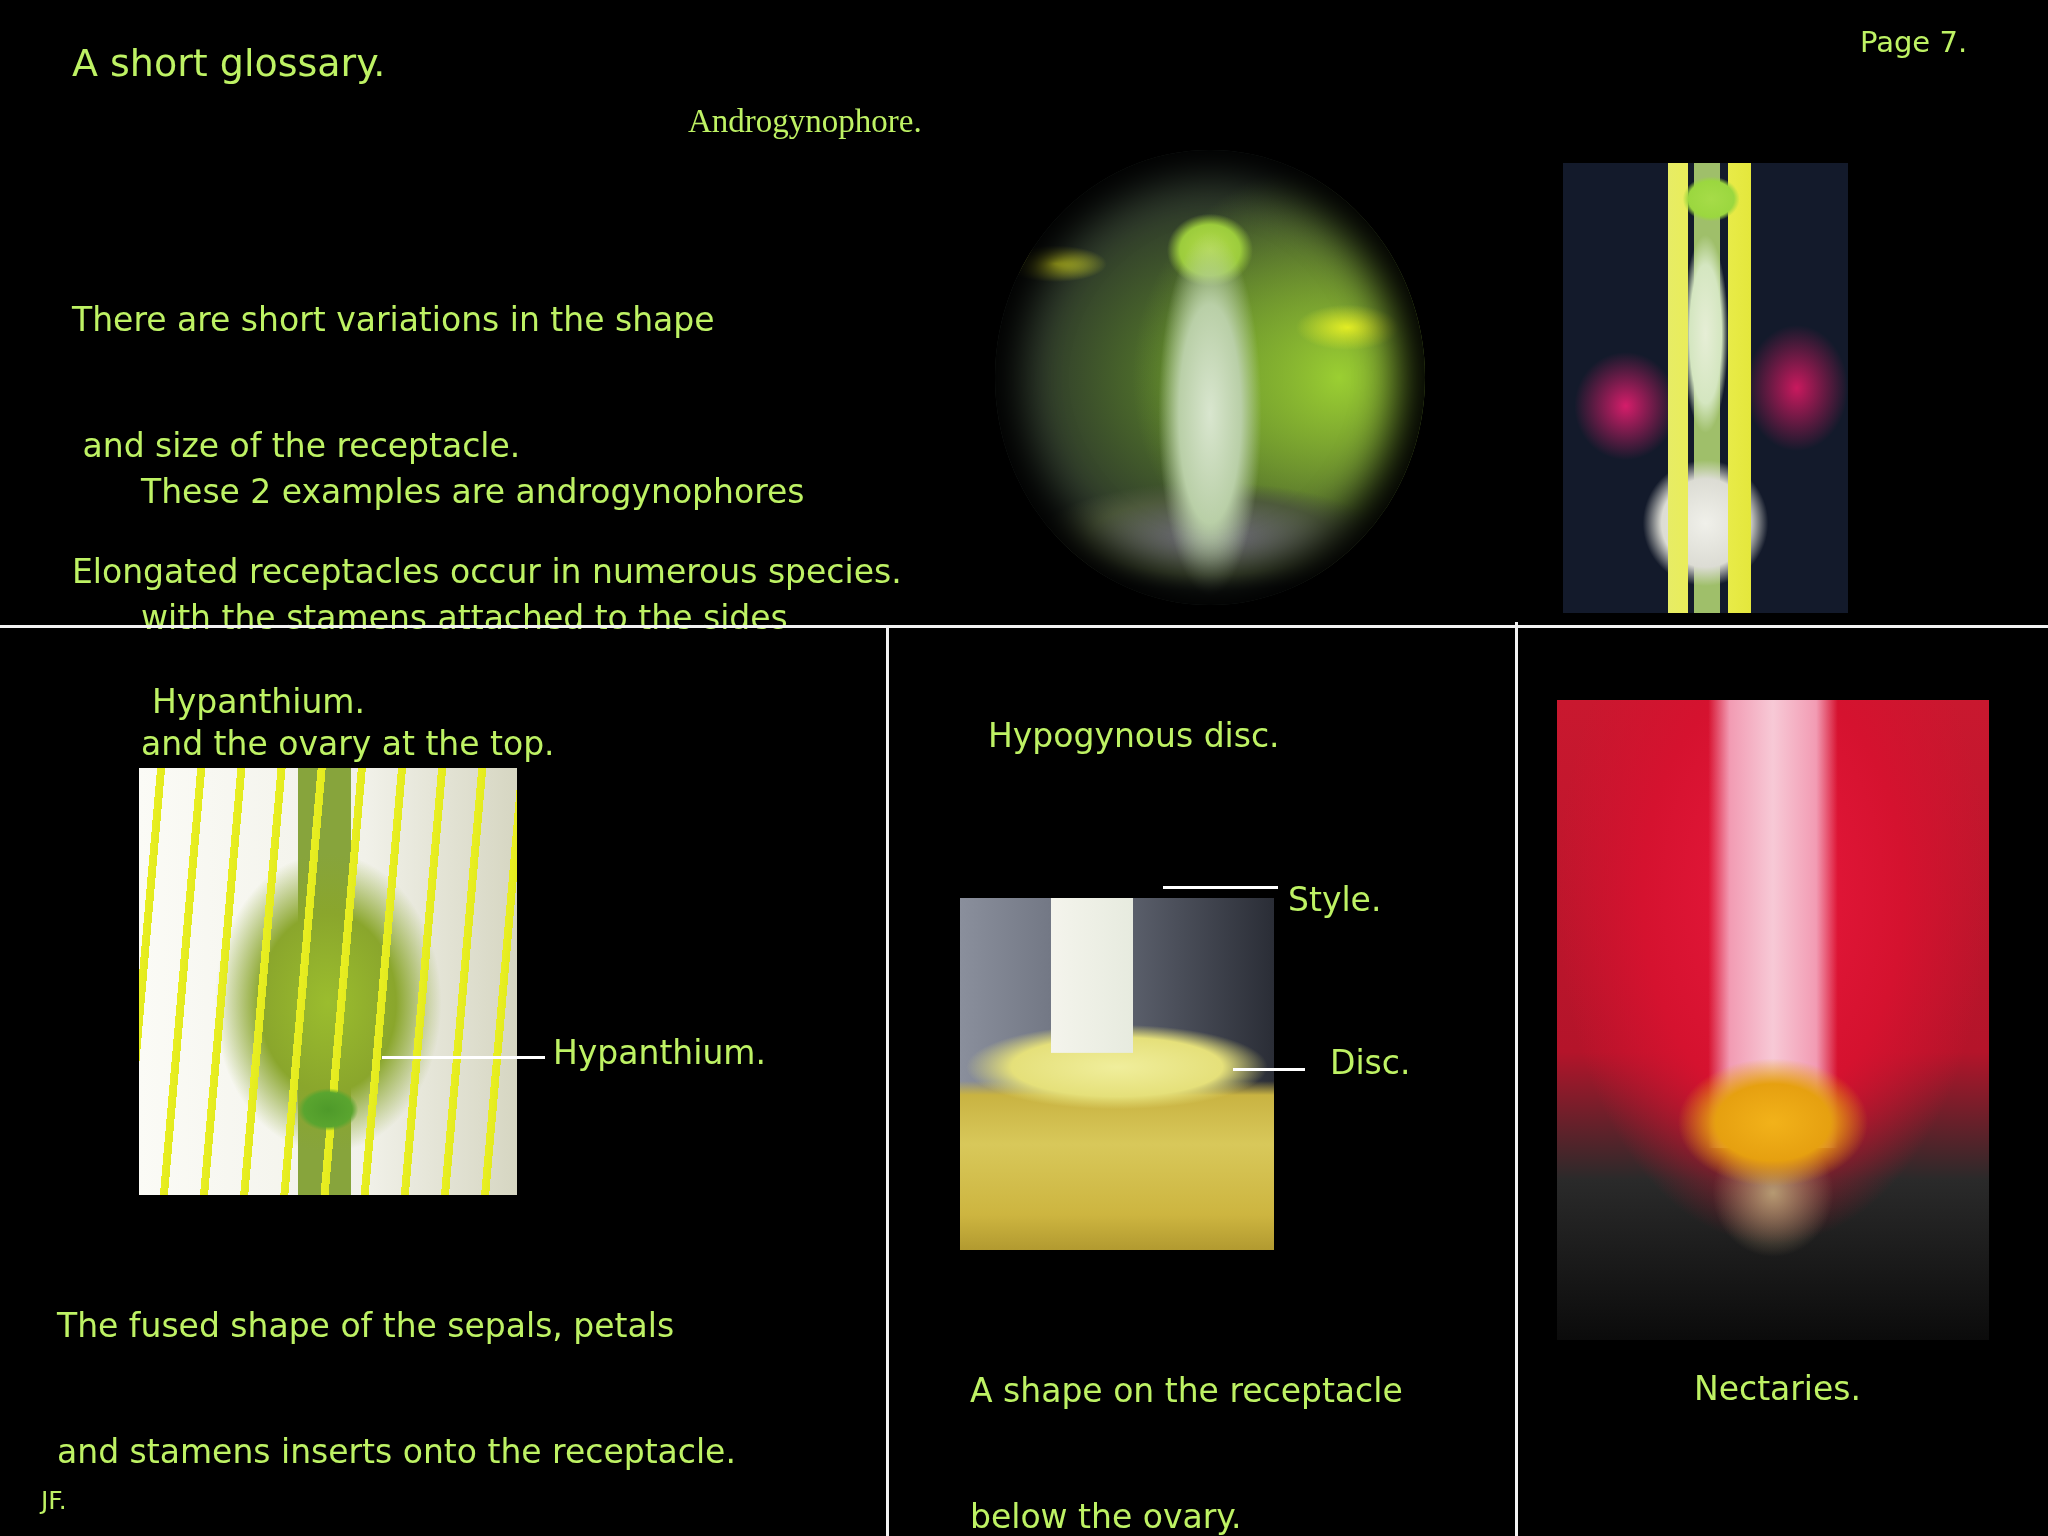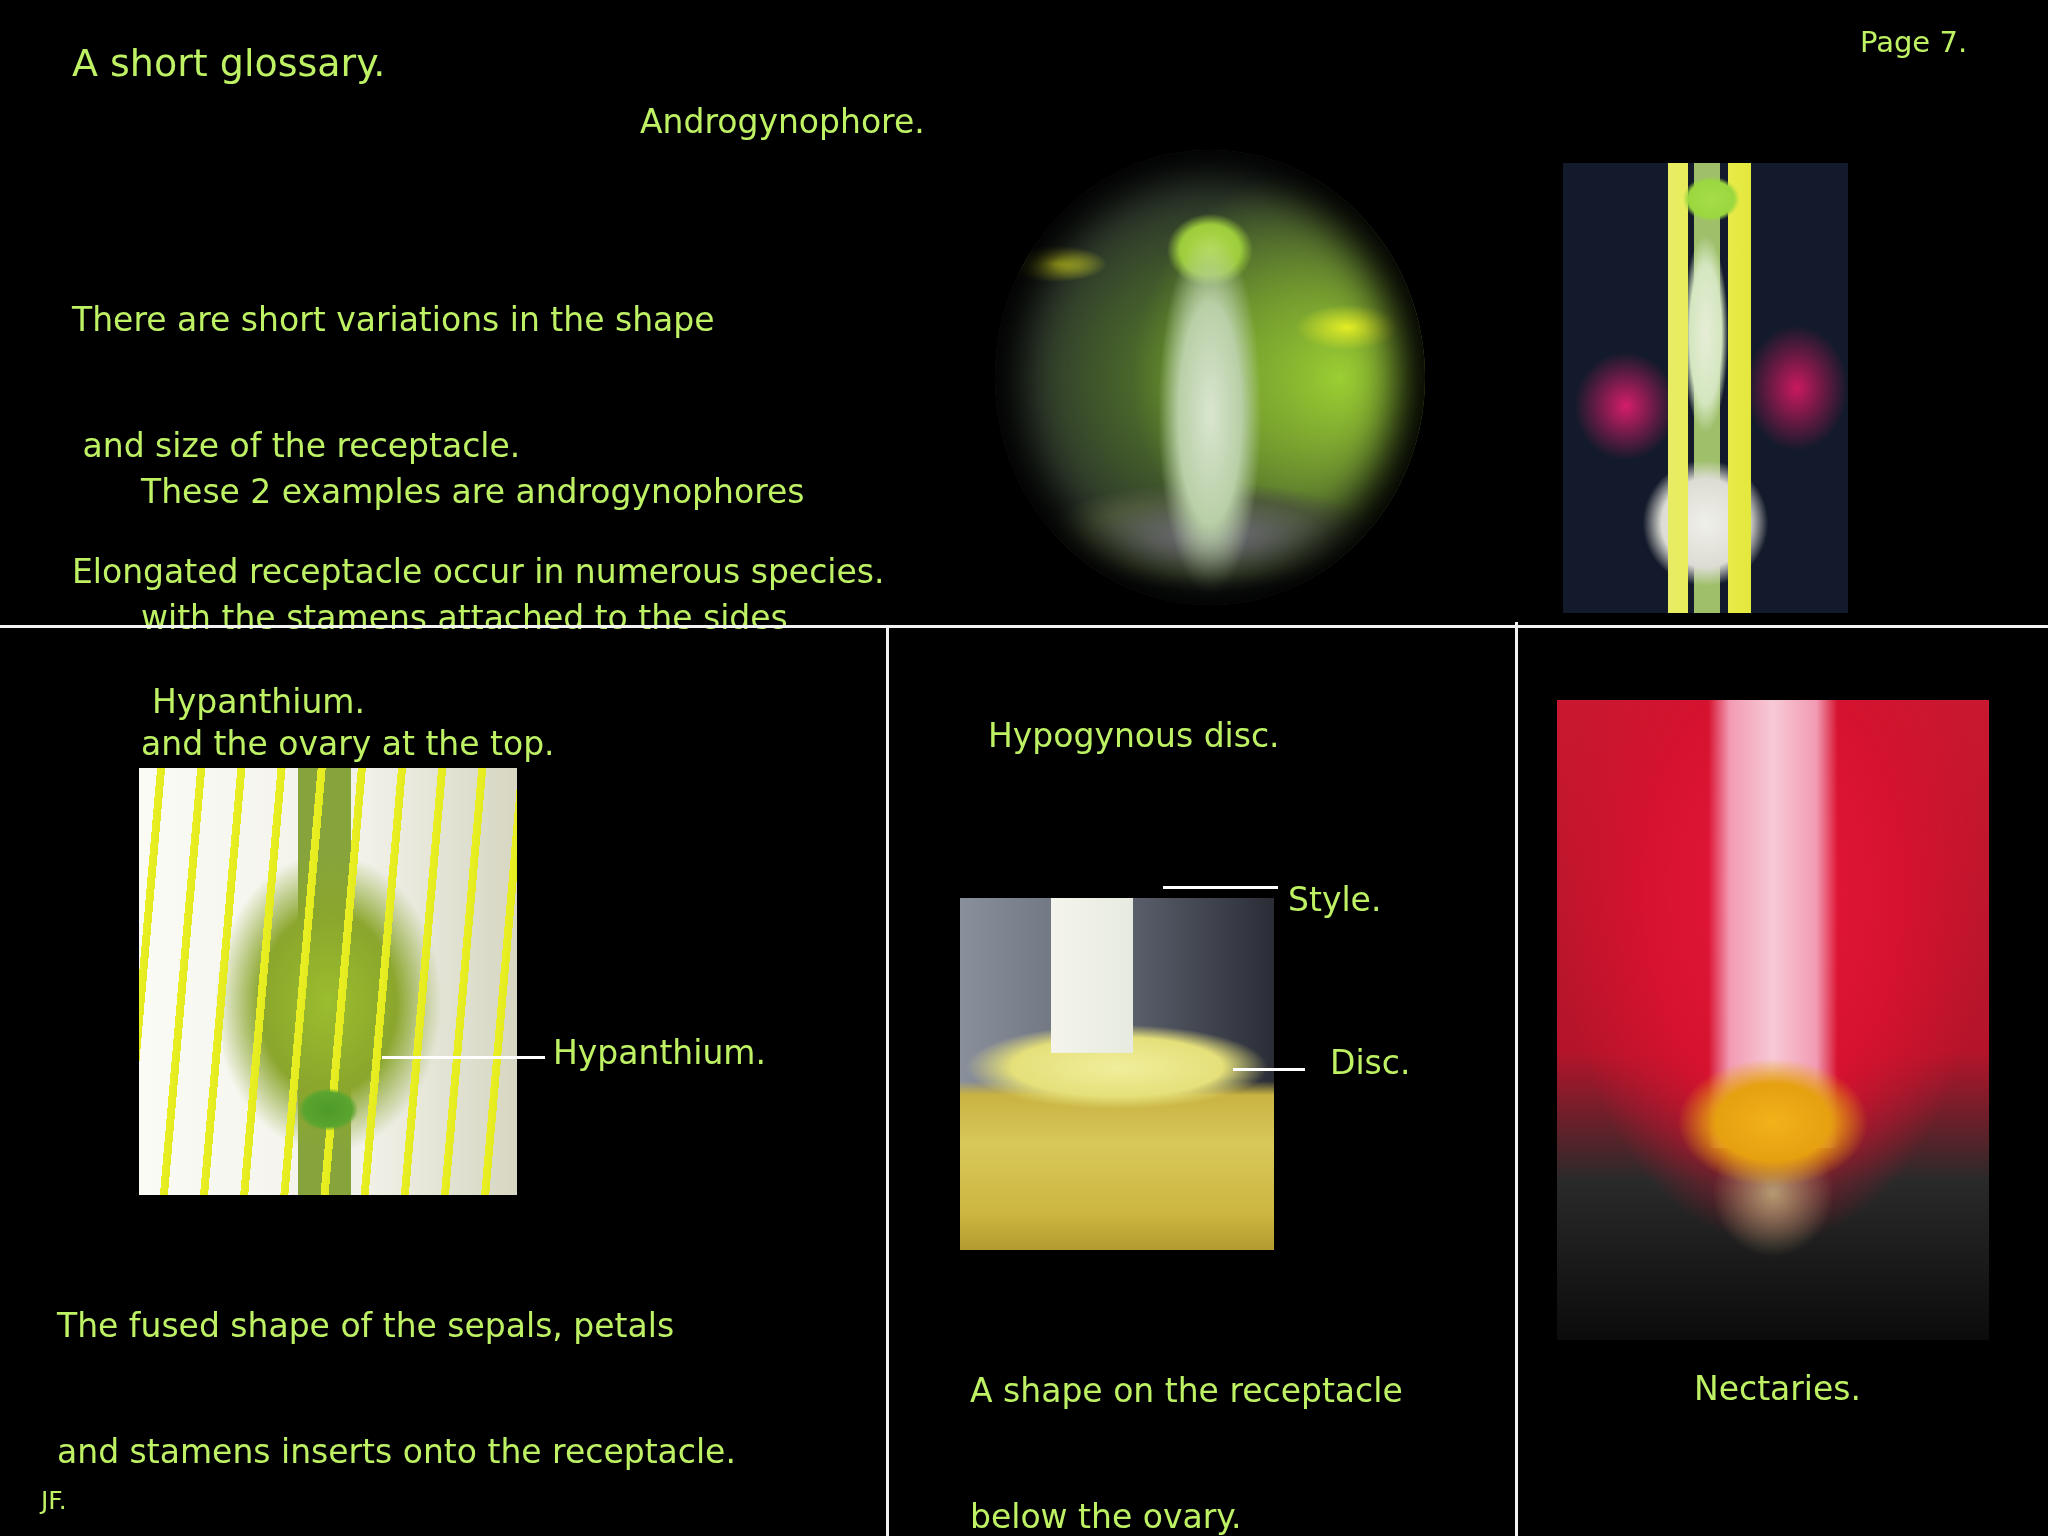--- a/index.html
+++ b/index.html
@@ -63,25 +63,25 @@
       radial-gradient(ellipse 50% 55% at 50% 30%, #e8183c 0%, #d5122f 60%, transparent 100%),
       linear-gradient(180deg, #c9182f 0%, #b4142a 55%, #2a2a2a 75%, #0b0b0b 100%);
   }
 </style>
 </head>
 <body>
 
 <div class="t title" style="left:72px; top:44px;">A short glossary.</div>
 <div class="t" style="left:1860px; top:28px; font-size:29px;">Page 7.</div>
 
-<div class="t h" style="left:640px; top:105px;">Androgynophore.</div>
+<div class="t h" style="left:688px; top:105px;font-family:Liberation Serif, serif;">Androgynophore.</div>
 <div class="t body-text" style="left:72px; top:215px;">
   <div>There are short variations in the shape</div>
   <div> and size of the receptacle.</div>
-  <div>Elongated receptacle occur in numerous species.</div>
+  <div>Elongated receptacles occur in numerous species.</div>
 </div>
 <div class="t body-text" style="left:141px; top:387px;">
   <div>These 2 examples are androgynophores</div>
   <div>with the stamens attached to the sides</div>
   <div>and the ovary at the top.</div>
 </div>
 <div class="photo round-photo"></div>
 <div class="photo rect-photo"></div>
 
 <div class="divider" style="left:0; top:625px; width:2048px; height:3px;"></div>

